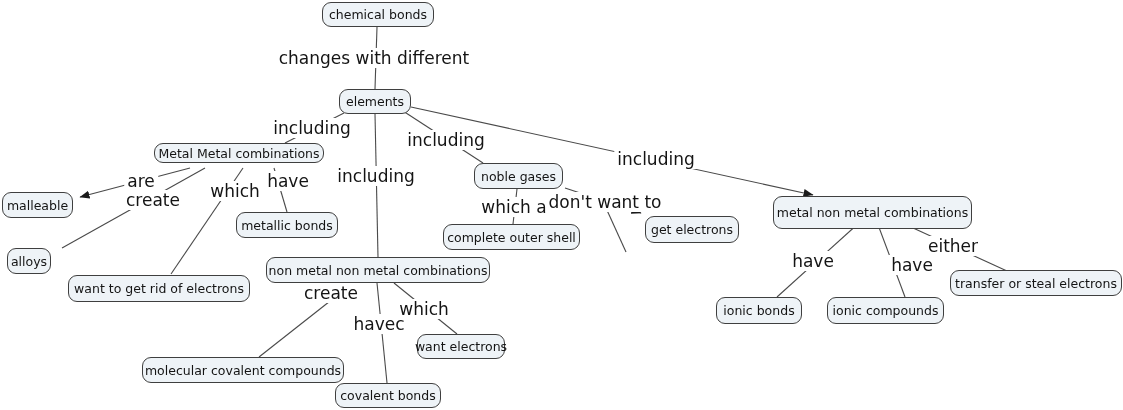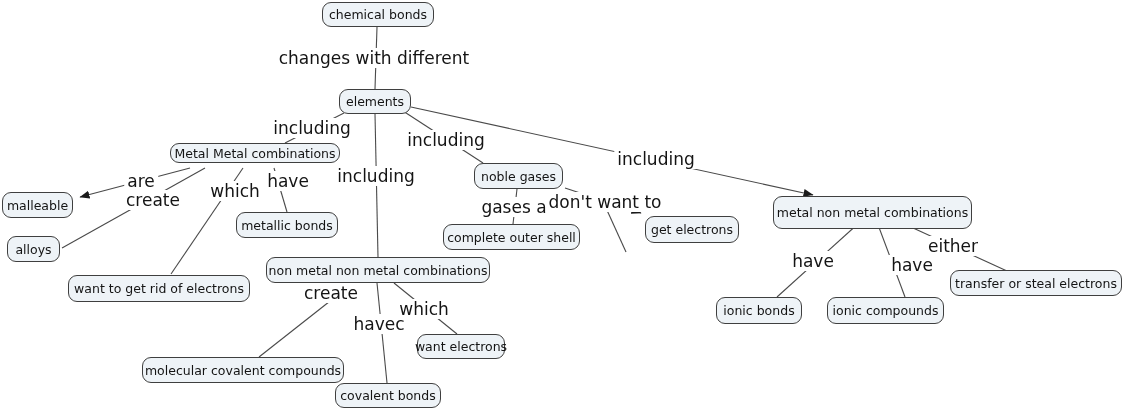--- a/index.html
+++ b/index.html
@@ -46,23 +46,23 @@
     <line x1="353" y1="283" x2="259" y2="357"></line>
     <line x1="377" y1="283" x2="387" y2="383"></line>
     <line x1="394" y1="283" x2="457" y2="334"></line>
     <line x1="860" y1="222" x2="777" y2="297"></line>
     <line x1="877" y1="222" x2="905" y2="297"></line>
     <line x1="900" y1="222" x2="1007" y2="271"></line>
   </svg>
 
   <div class="node" style="left:322px;top:2px;width:112px;height:25px">chemical bonds</div>
   <div class="node" style="left:339px;top:89px;width:72px;height:25px">elements</div>
-  <div class="node" style="left:170px;top:143px;width:170px;height:20px">Metal Metal combinations</div>
+  <div class="node" style="left:154px;top:143px;width:170px;height:20px">Metal Metal combinations</div>
   <div class="node" style="left:2px;top:192px;width:71px;height:26px">malleable</div>
-  <div class="node" style="left:7px;top:236px;width:53px;height:26px">alloys</div>
+  <div class="node" style="left:7px;top:248px;width:44px;height:26px">alloys</div>
   <div class="node" style="left:68px;top:275px;width:182px;height:27px">want to get rid of electrons</div>
   <div class="node" style="left:236px;top:212px;width:102px;height:26px">metallic bonds</div>
   <div class="node" style="left:474px;top:163px;width:89px;height:26px">noble gases</div>
   <div class="node" style="left:443px;top:224px;width:137px;height:26px">complete outer shell</div>
   <div class="node" style="left:645px;top:216px;width:94px;height:27px">get electrons</div>
   <div class="node" style="left:266px;top:257px;width:224px;height:26px">non metal non metal combinations</div>
   <div class="node" style="left:142px;top:357px;width:202px;height:26px">molecular covalent compounds</div>
   <div class="node" style="left:335px;top:383px;width:106px;height:25px">covalent bonds</div>
   <div class="node" style="left:417px;top:334px;width:88px;height:25px">want electrons</div>
   <div class="node" style="left:773px;top:196px;width:199px;height:33px">metal non metal combinations</div>
@@ -72,21 +72,21 @@
 
   <span class="elabel" style="left:374px;top:58px">changes with different</span>
   <span class="elabel" style="left:312px;top:128px">including</span>
   <span class="elabel" style="left:376px;top:176px">including</span>
   <span class="elabel" style="left:446px;top:140px">including</span>
   <span class="elabel" style="left:656px;top:159px">including</span>
   <span class="elabel" style="left:141px;top:181px">are</span>
   <span class="elabel" style="left:153px;top:200px">create</span>
   <span class="elabel" style="left:235px;top:191px">which</span>
   <span class="elabel" style="left:288px;top:181px">have</span>
-  <span class="elabel" style="left:514px;top:207px">gases a</span>
+  <span class="elabel" style="left:514px;top:207px">which a</span>
   <span class="elabel" style="left:605px;top:202px">don't want to</span>
   <span class="elabel" style="left:331px;top:293px">create</span>
   <span class="elabel" style="left:379px;top:324px">havec</span>
   <span class="elabel" style="left:424px;top:309px">which</span>
   <span class="elabel" style="left:813px;top:261px">have</span>
   <span class="elabel" style="left:912px;top:265px">have</span>
   <span class="elabel" style="left:953px;top:246px">either</span>
 
 </div>
 

